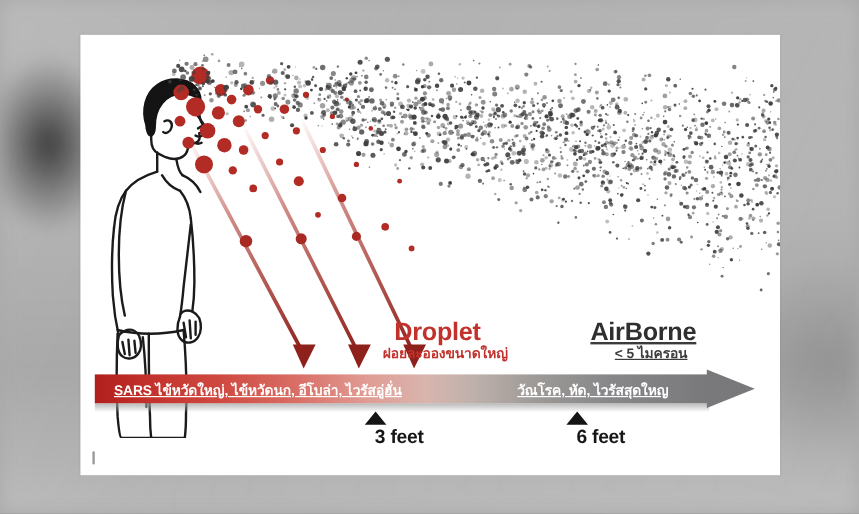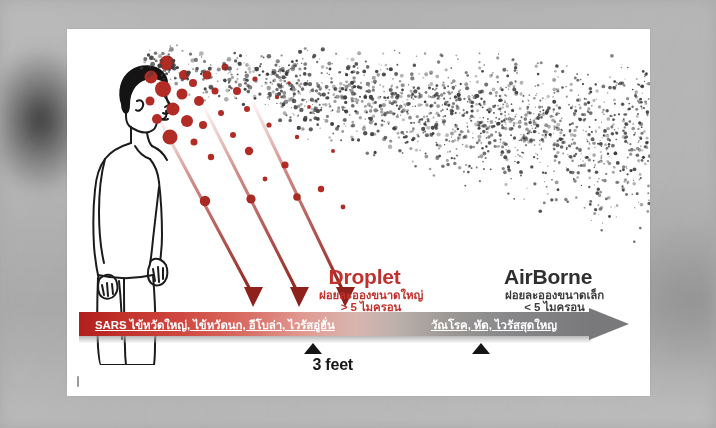--- a/index.html
+++ b/index.html
@@ -111,20 +111,21 @@
     top: 236px;
     color: #c0322b;
   }
   #droplet-label .label-title { color: #c0322b; }
   #droplet-label .label-sub   { color: #c0322b; }
 
   #airborne-label {
     left: 425px;
     top: 236px;
     color: #3b3b3b;
+    text-decoration: underline;
   }
   #airborne-label .label-title { color: #2f2f2f; font-weight: bold; }
   #airborne-label .label-sub   { color: #3d3d3d; }
 
   
   #bar-wrap {
     position: absolute;
     left: 12px;
     top: 283px;
     width: 560px;
@@ -1970,40 +1971,39 @@
       <g fill="#a82a23">
         <circle cx="78" cy="152" r="5.2"></circle>
         <circle cx="124" cy="150" r="4.6"></circle>
         <circle cx="170" cy="148" r="3.8"></circle>
       </g>
     </svg>
 
     <div class="label-block" id="droplet-label">
       <div class="label-title">Droplet</div>
       <div class="label-sub">ฝอยละอองขนาดใหญ่</div>
-      <div class="label-sub">&gt; 5 ไมครอน</div>
     </div>
 
     <div class="label-block" id="airborne-label">
       <div class="label-title">AirBorne</div>
-      <div class="label-sub">ฝอยละอองขนาดเล็ก</div>
       <div class="label-sub">&lt; 5 ไมครอน</div>
     </div>
 
     <div id="bar-wrap">
       <div id="bar-shadow"></div>
       <div id="bar-body"></div>
       <div id="bar-head"></div>
       <div class="bar-text" id="bar-text-left">SARS ไข้หวัดใหญ่, ไข้หวัดนก, อีโบล่า, ไวรัสอู่ฮั่น</div>
       <div class="bar-text" id="bar-text-right">วัณโรค, หัด, ไวรัสสุดใหญ</div>
     </div>
 
     <div class="marker" id="marker-3">
       <div class="tri"></div>
       <div class="mlabel">3 feet</div>
     </div>
     <div class="marker" id="marker-6">
       <div class="tri"></div>
+      <div class="mlabel">6 feet</div>
     </div>
 
     <div class="corner-mark"></div>
   </div>
 </div>
 
 </body></html>

